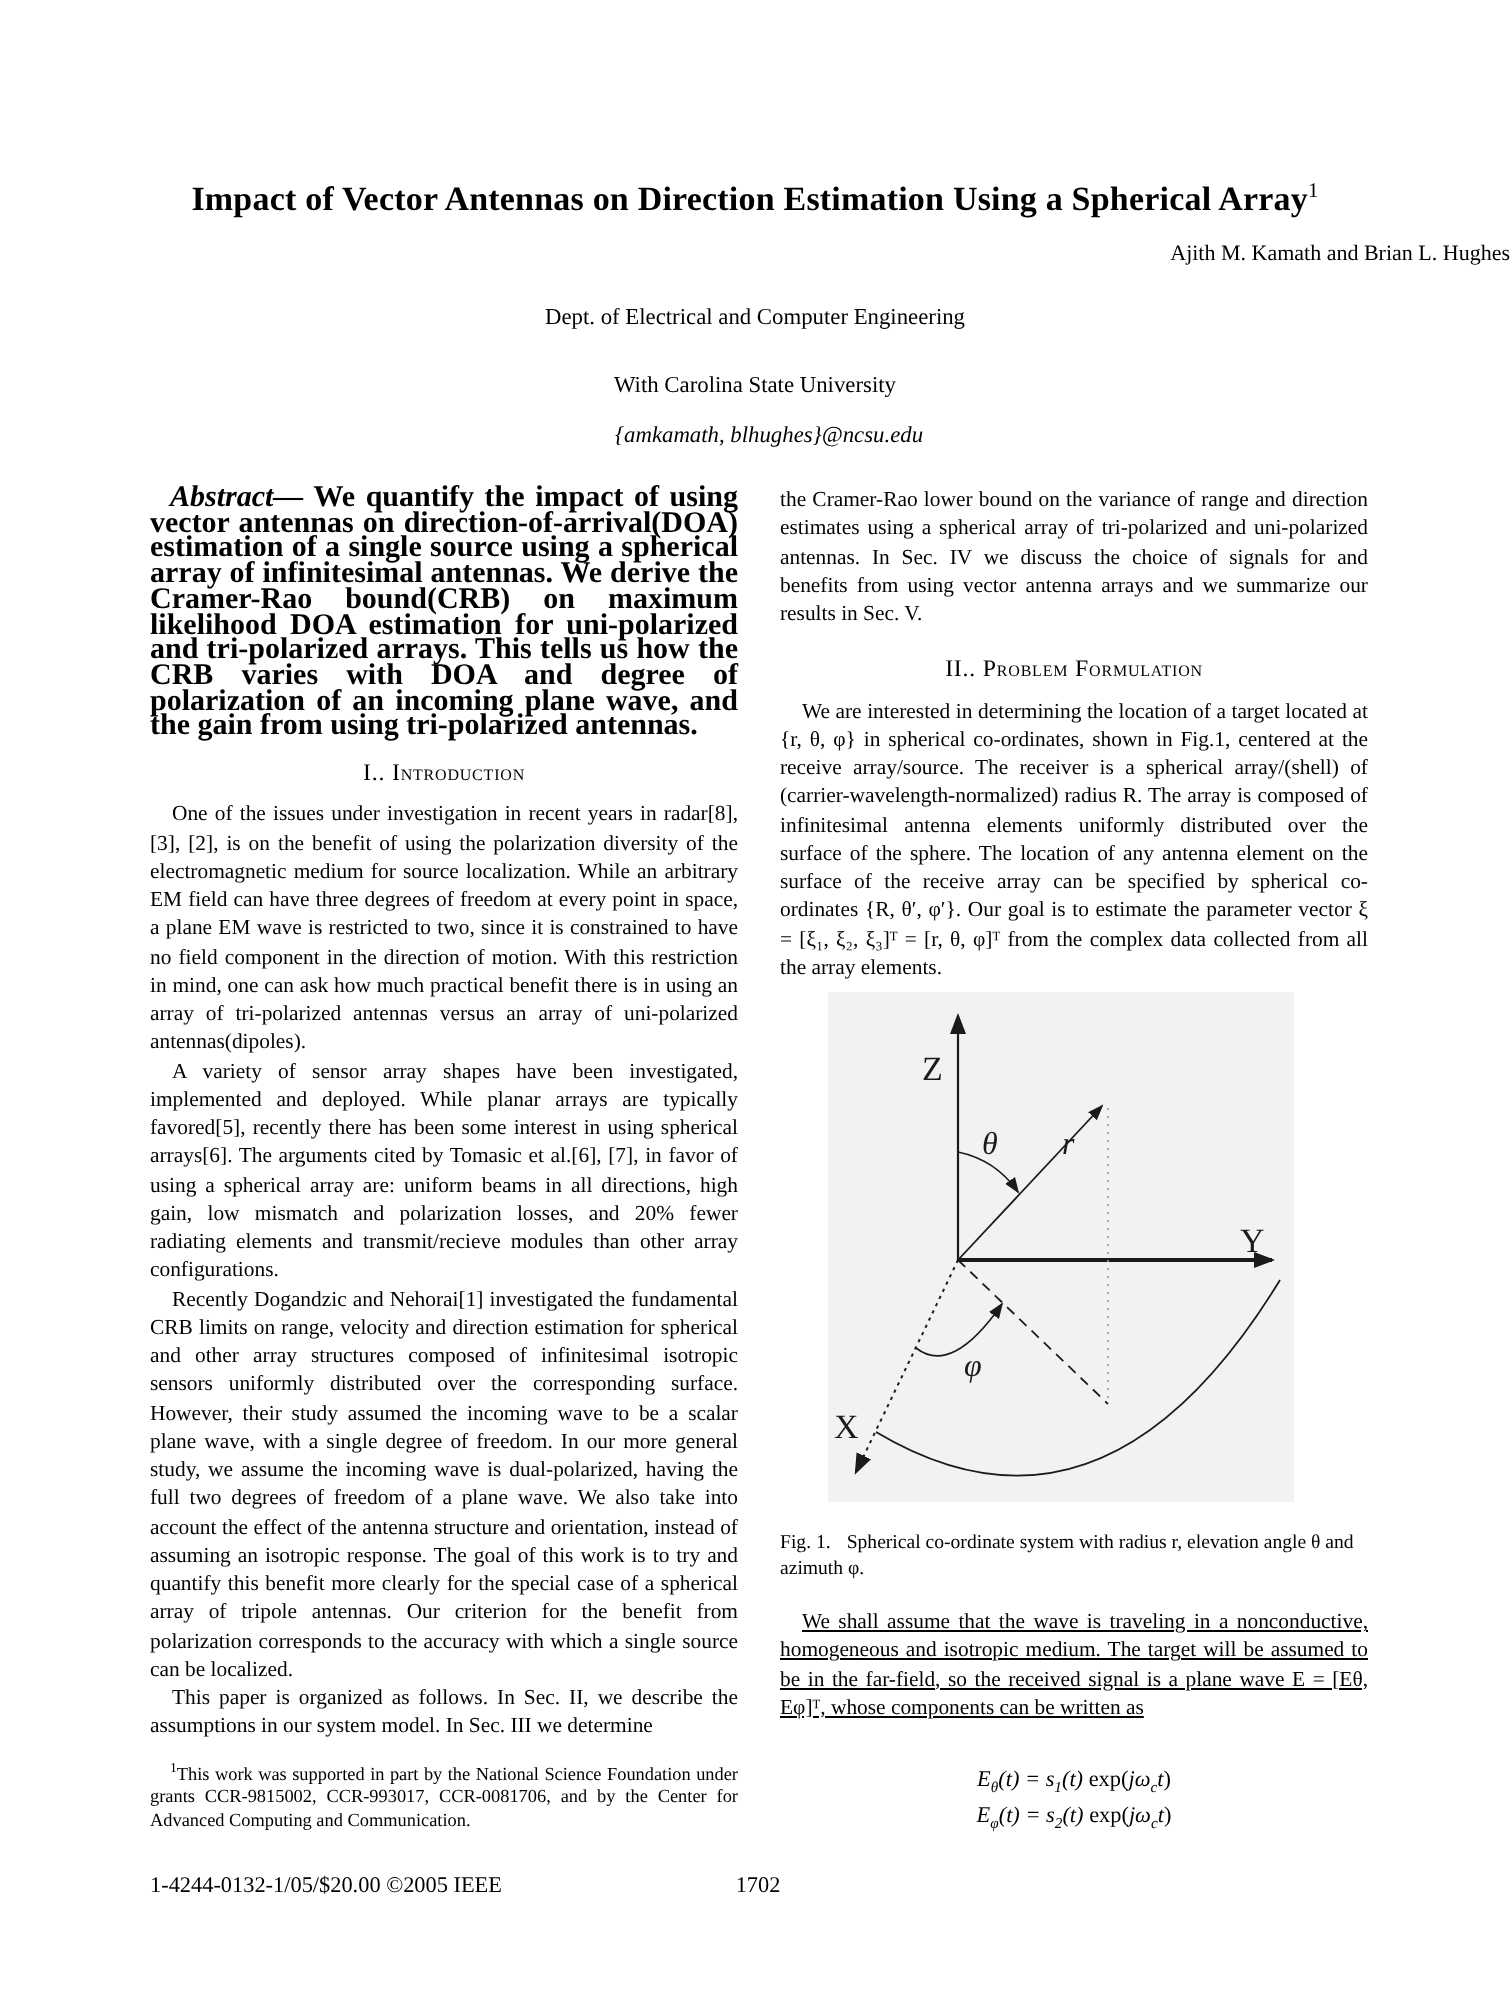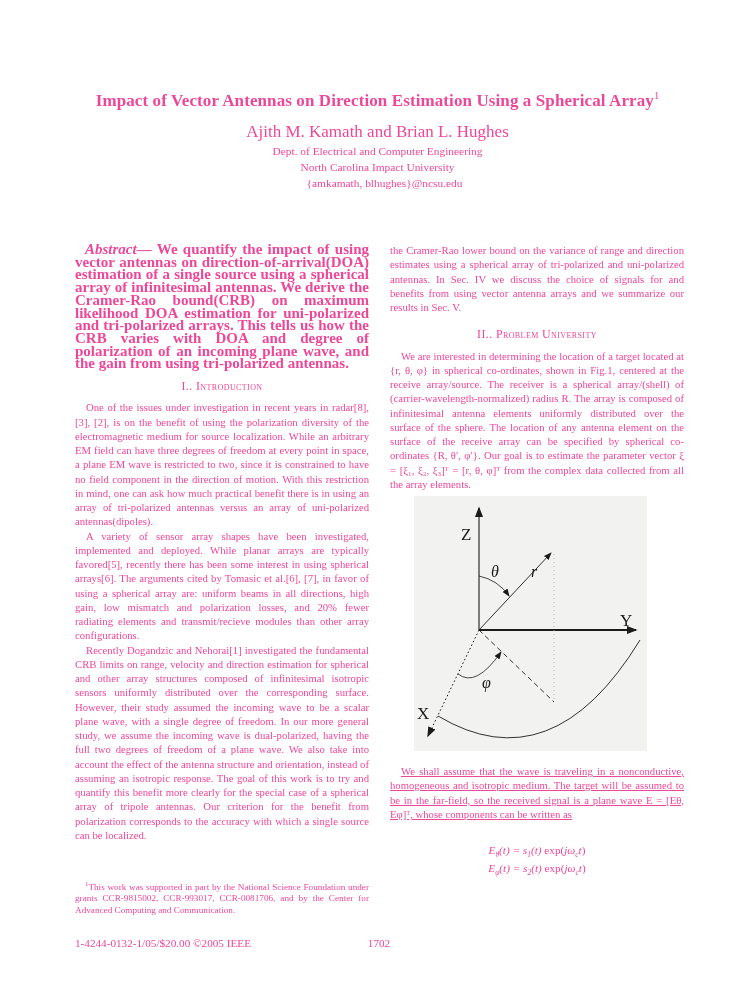--- a/index.html
+++ b/index.html
@@ -1,26 +1,26 @@
 <!DOCTYPE html>
 <html><head>
 <meta charset="utf-8">
 <style>
   html, body { margin: 0; padding: 0; background: #ffffff; }
   .page {
     position: relative; width: 755px; height: 1000px; background: #ffffff;
-    font-family: "Liberation Serif", "DejaVu Serif", serif; color: #ec4899;
+    font-family: "Liberation Serif", "DejaVu Serif", serif; color: #000000;
     overflow: hidden;
   }
   .header { position: absolute; top: 90px; left: 0; width: 755px; text-align: center; }
   .title { font-size: 17px; font-weight: bold; margin: 0; letter-spacing: 0.1px; }
   .title sup { font-size: 10.5px; font-weight: normal; }
-  .authors { font-size: 17px; margin-top: 11px; }
-  .affil { font-size: 11.4px; line-height: 13.6px; margin-top: 3px; }
-  .email { font-size: 11.4px; margin-top: 2px; padding-left: 14px; }
+  .authors { font-size: 11px; margin-top: 11px; text-align: right; }
+  .affil { font-size: 11.4px; line-height: 13.6px; margin-top: 20px; }
+  .email { font-size: 11.4px; font-style: italic; margin-top: 12px; padding-left: 14px; }
 
   .col { position: absolute; top: 243px; width: 294px; text-align: justify;
          font-size: 10.7px; line-height: 14.25px; }
   .col-left  { left: 75px; height: 673px; display: flex; flex-direction: column; }
   .col-right { left: 390px; }
 
   .abstract { font-weight: bold; font-size: 15px; line-height: 12.7px; text-indent: 10px; margin: 0; }
   .abstract .ab-label { font-style: italic; }
 
   .sec-head { text-align: center; font-variant: small-caps; font-weight: normal;
@@ -54,40 +54,41 @@
 </style>
 </head>
 <body>
 
 <div class="page">
 
   <div class="header">
     <h1 class="title"><span>Impact of Vector Antennas on Direction Estimation Using a Spherical Array</span><sup>1</sup></h1>
     <div class="authors">Ajith M. Kamath and Brian L. Hughes</div>
     <div class="affil">Dept. of Electrical and Computer Engineering</div>
-    <div class="affil">North Carolina Impact University</div>
+    <div class="affil">With Carolina State University</div>
     <div class="email">{amkamath, blhughes}@ncsu.edu</div>
   </div>
 
   <div class="col col-left">
     <p class="abstract"><span class="ab-label">Abstract—</span><span> We quantify the impact of using vector antennas on direction-of-arrival(DOA) estimation of a single source using a spherical array of infinitesimal antennas. We derive the Cramer-Rao bound(CRB) on maximum likelihood DOA estimation for uni-polarized and tri-polarized arrays. This tells us how the CRB varies with DOA and degree of polarization of an incoming plane wave, and the gain from using tri-polarized antennas.</span></p>
 
     <h2 class="sec-head">I.. Introduction</h2>
 
     <p class="body">One of the issues under investigation in recent years in radar[8], [3], [2], is on the benefit of using the polarization diversity of the electromagnetic medium for source localization. While an arbitrary EM field can have three degrees of freedom at every point in space, a plane EM wave is restricted to two, since it is constrained to have no field component in the direction of motion. With this restriction in mind, one can ask how much practical benefit there is in using an array of tri-polarized antennas versus an array of uni-polarized antennas(dipoles).</p>
     <p class="body">A variety of sensor array shapes have been investigated, implemented and deployed. While planar arrays are typically favored[5], recently there has been some interest in using spherical arrays[6]. The arguments cited by Tomasic et al.[6], [7], in favor of using a spherical array are: uniform beams in all directions, high gain, low mismatch and polarization losses, and 20% fewer radiating elements and transmit/recieve modules than other array configurations.</p>
     <p class="body">Recently Dogandzic and Nehorai[1] investigated the fundamental CRB limits on range, velocity and direction estimation for spherical and other array structures composed of infinitesimal isotropic sensors uniformly distributed over the corresponding surface. However, their study assumed the incoming wave to be a scalar plane wave, with a single degree of freedom. In our more general study, we assume the incoming wave is dual-polarized, having the full two degrees of freedom of a plane wave. We also take into account the effect of the antenna structure and orientation, instead of assuming an isotropic response. The goal of this work is to try and quantify this benefit more clearly for the special case of a spherical array of tripole antennas. Our criterion for the benefit from polarization corresponds to the accuracy with which a single source can be localized.</p>
+    <p class="body">This paper is organized as follows. In Sec. II, we describe the assumptions in our system model. In Sec. III we determine</p>
 
     <p class="footnote"><sup>1</sup><span>This work was supported in part by the National Science Foundation under grants CCR-9815002, CCR-993017, CCR-0081706, and by the Center for Advanced Computing and Communication.</span></p>
   </div>
 
   <div class="col col-right">
     <p class="noindent">the Cramer-Rao lower bound on the variance of range and direction estimates using a spherical array of tri-polarized and uni-polarized antennas. In Sec. IV we discuss the choice of signals for and benefits from using vector antenna arrays and we summarize our results in Sec. V.</p>
 
-    <h2 class="sec-head">II.. Problem University</h2>
+    <h2 class="sec-head">II.. Problem Formulation</h2>
 
     <p class="body">We are interested in determining the location of a target located at {r, θ, φ} in spherical co-ordinates, shown in Fig.1, centered at the receive array/source. The receiver is a spherical array/(shell) of (carrier-wavelength-normalized) radius R. The array is composed of infinitesimal antenna elements uniformly distributed over the surface of the sphere. The location of any antenna element on the surface of the receive array can be specified by spherical co-ordinates {R, θ′, φ′}. Our goal is to estimate the parameter vector ξ = [ξ₁, ξ₂, ξ₃]ᵀ = [r, θ, φ]ᵀ from the complex data collected from all the array elements.</p>
 
     <div class="figure-block">
       <svg class="fig-svg" width="233" height="255" viewBox="0 0 233 255">
         <defs>
           <marker id="arr" markerUnits="userSpaceOnUse" markerWidth="12" markerHeight="10" refX="9" refY="4.5" orient="auto">
             <path d="M0,0.5 L10.5,4.5 L0,8.5 Z" fill="#1b1b1b"></path>
           </marker>
           <marker id="arrS" markerUnits="userSpaceOnUse" markerWidth="10" markerHeight="8" refX="7" refY="3.5" orient="auto">
@@ -114,20 +115,21 @@
 
         <path d="M 226 144 Q 138 288 24 220" fill="none" stroke="#1b1b1b" stroke-width="0.9"></path>
 
         <text x="47" y="44" class="axis-label" fill="#1b1b1b">Z</text>
         <text x="206" y="130" class="axis-label" fill="#1b1b1b">Y</text>
         <text x="3" y="223" class="axis-label" fill="#1b1b1b">X</text>
         <text x="77" y="81" class="math-label" fill="#1b1b1b">θ</text>
         <text x="117" y="81" class="math-label" fill="#1b1b1b">r</text>
         <text x="68" y="192" class="math-label" fill="#1b1b1b">φ</text>
       </svg>
+      <div class="fig-caption"><span class="cap-label">Fig. 1.</span><span>Spherical co-ordinate system with radius r, elevation angle θ and azimuth φ.</span></div>
     </div>
 
     <p class="body" style="margin-top:13px;text-decoration:underline;">We shall assume that the wave is traveling in a nonconductive, homogeneous and isotropic medium. The target will be assumed to be in the far-field, so the received signal is a plane wave E = [Eθ, Eφ]ᵀ, whose components can be written as</p>
 
     <div class="equations">
       <div class="eq-line"><span class="mit">E</span><sub class="msub">θ</sub><span class="mit">(t) = </span><span class="mit">s</span><sub class="msub">1</sub><span class="mit">(t) </span><span class="mrm">exp(</span><span class="mit">jω</span><sub class="msub">c</sub><span class="mit">t</span><span class="mrm">)</span></div>
       <div class="eq-line"><span class="mit">E</span><sub class="msub">φ</sub><span class="mit">(t) = </span><span class="mit">s</span><sub class="msub">2</sub><span class="mit">(t) </span><span class="mrm">exp(</span><span class="mit">jω</span><sub class="msub">c</sub><span class="mit">t</span><span class="mrm">)</span></div>
     </div>
   </div>
 

